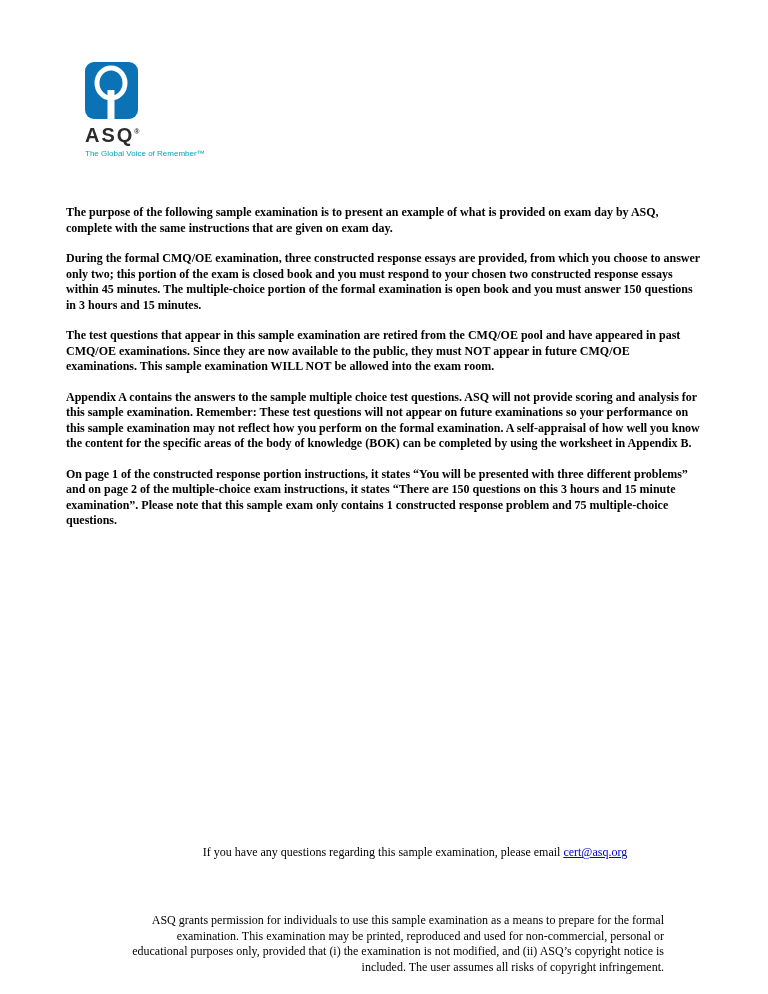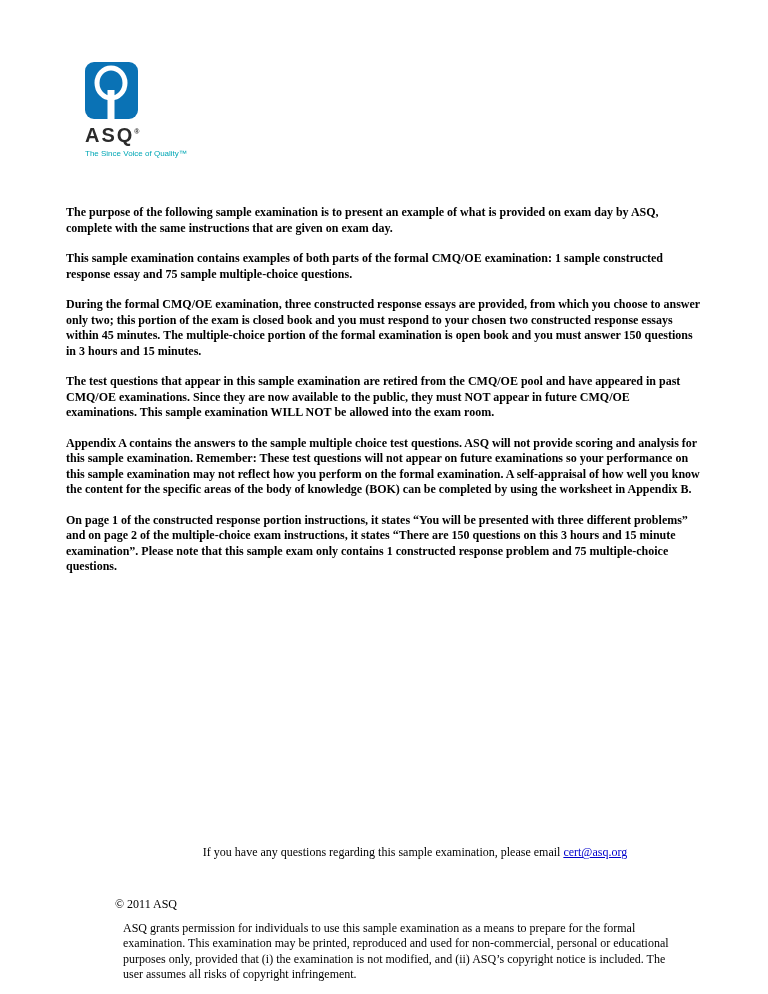--- a/index.html
+++ b/index.html
@@ -88,50 +88,49 @@
     top: 897px;
     left: 115px;
     width: 565px;
     font-size: 12px;
     line-height: 15.5px;
   }
   .copyright-line {
     margin: 0 0 0 0;
   }
   .copyright-text {
-    margin: 8px;
+    margin: 16px;
+    text-align: right;
   }
 </style>
 </head>
 <body>
 
 <div class="page">
 
   <div class="logo-block">
     <svg class="logo-square" width="53" height="60" viewBox="0 0 53 60" xmlns="http://www.w3.org/2000/svg">
       <rect x="0" y="0" width="53" height="57" rx="9" fill="#0a72b5"></rect>
       <ellipse cx="26" cy="21" rx="14" ry="15" fill="none" stroke="#ffffff" stroke-width="5"></ellipse>
       <rect x="22.5" y="28" width="7" height="29" fill="#ffffff"></rect>
     </svg>
     <div class="logo-wordmark"><span>ASQ</span><sup>®</sup></div>
-    <div class="logo-tagline">The Since Voice of Quality™</div>
+    <div class="logo-tagline">The Global Voice of Remember™</div>
   </div>
 
 
   <div class="body-text">
     <p>The purpose of the following sample examination is to present an example of what is provided on exam day by ASQ, complete with the same instructions that are given on exam day.</p>
-    <p>This sample examination contains examples of both parts of the formal CMQ/OE examination: 1 sample constructed response essay and 75 sample multiple-choice questions.</p>
     <p>During the formal CMQ/OE examination, three constructed response essays are provided, from which you choose to answer only two; this portion of the exam is closed book and you must respond to your chosen two constructed response essays within 45 minutes. The multiple-choice portion of the formal examination is open book and you must answer 150 questions in 3 hours and 15 minutes.</p>
     <p>The test questions that appear in this sample examination are retired from the CMQ/OE pool and have appeared in past CMQ/OE examinations.  Since they are now available to the public, they must NOT appear in future CMQ/OE examinations. This sample examination WILL NOT be allowed into the exam room.</p>
     <p>Appendix A contains the answers to the sample multiple choice test questions. ASQ will not provide scoring and analysis for this sample examination. Remember: These test questions will not appear on future examinations so your performance on this sample examination may not reflect how you perform on the formal examination. A self-appraisal of how well you know the content for the specific areas of the body of knowledge (BOK) can be completed by using the worksheet in Appendix B.</p>
     <p>On page 1 of the constructed response portion instructions, it states “You will be presented with three different problems” and on page 2 of the multiple-choice exam instructions, it states “There are 150 questions on this 3 hours and 15 minute examination”. Please note that this sample exam only contains 1 constructed response problem and 75 multiple-choice questions.</p>
   </div>
 
   <div class="email-note">
     <span>If you have any questions regarding this sample examination, please email </span><a class="email-link">cert@asq.org</a>
   </div>
 
   <div class="copyright-block">
-    <p class="copyright-line">© 2011 ASQ</p>
     <p class="copyright-text">ASQ grants permission for individuals to use this sample examination as a means to prepare for the formal examination. This examination may be printed, reproduced and used for non-commercial, personal or educational purposes only, provided that (i) the examination is not modified, and (ii) ASQ’s copyright notice is included. The user assumes all risks of copyright infringement.</p>
   </div>
 
 </div>
 
 </body></html>

